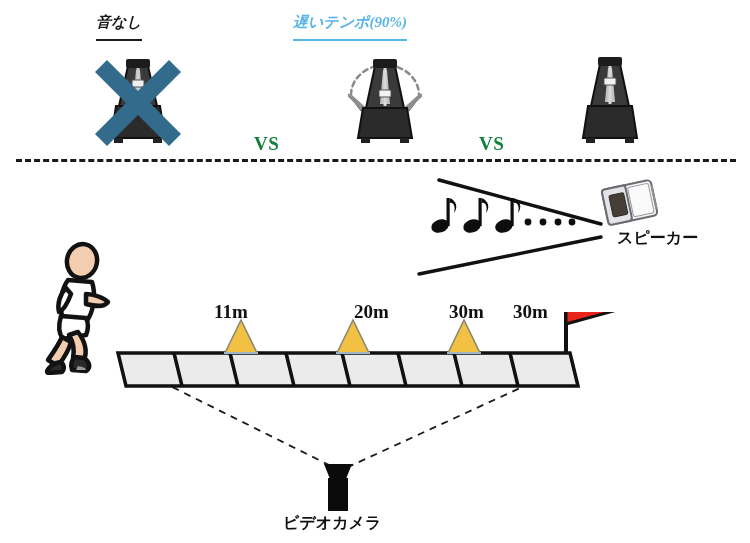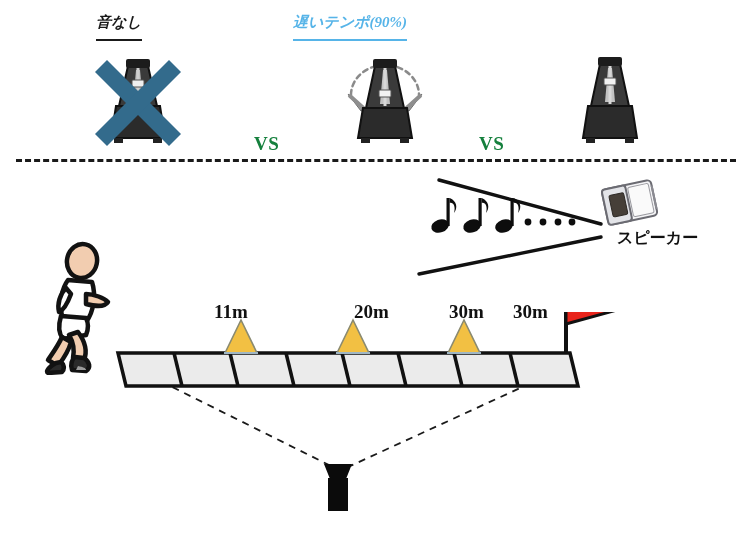--- a/index.html
+++ b/index.html
@@ -285,14 +285,15 @@
     </svg>
   </div>
 
   <div class="abs" style="left:315px; top:462px;">
     <svg width="46" height="52" viewBox="0 0 46 52">
       <path d="M9 2 L37 2 L31 17 L15 17 Z" fill="#0b0b0b"></path>
       <rect x="13" y="16" width="20" height="33" fill="#0b0b0b"></rect>
     </svg>
   </div>
 
+  <div class="jp-label lbl-camera">ビデオカメラ</div>
 
 </div>
 
 </body></html>

